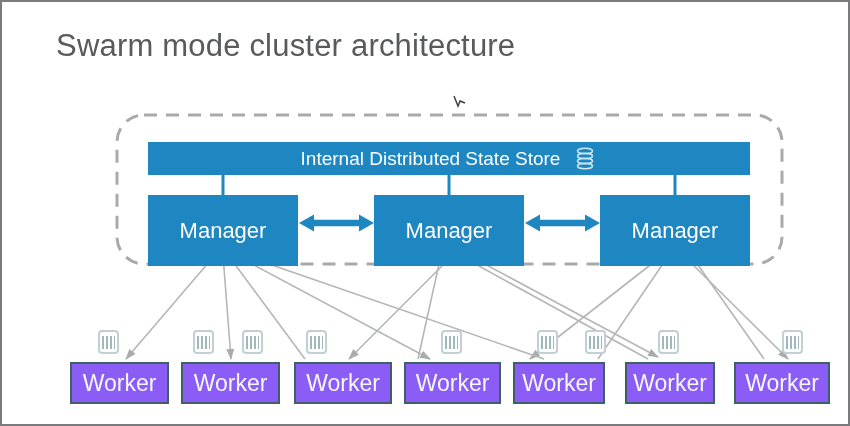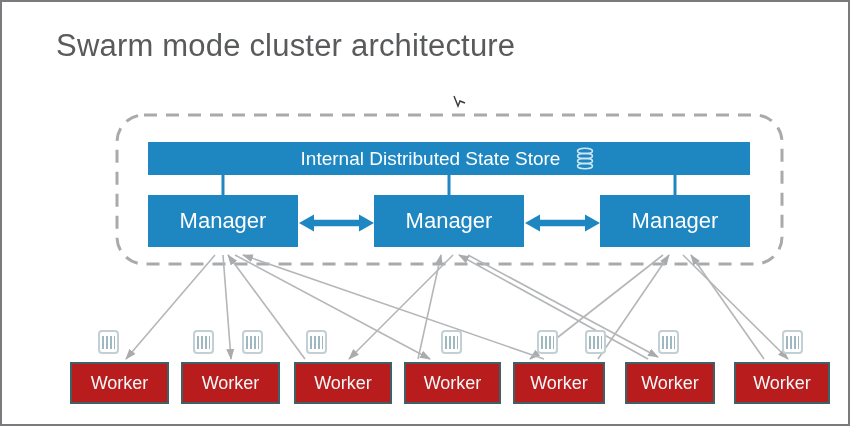--- a/index.html
+++ b/index.html
@@ -21,26 +21,26 @@
   svg.layer{position:absolute;left:0;top:0;}
   .node{
     position:absolute;display:flex;align-items:center;justify-content:center;
     box-sizing:border-box;color:#ffffff;white-space:nowrap;text-align:center;
   }
   .blue{background:#1e87c1;}
   .state-store{
     left:146px;top:140px;width:602px;height:33px;
     font-size:19px;gap:13px;
   }
-  .manager{top:193px;width:150px;height:52px;font-size:22px;}
+  .manager{top:193px;width:150px;height:71px;font-size:22px;}
   #m1{left:146px;} #m2{left:372px;} #m3{left:598px;}
   .worker{
     top:360px;height:42px;
-    background:#b91c1c;border:2px solid #3f6064;
-    font-size:18px;color:#f3f7f7;
+    background:#8b5cf6;border:2px solid #3f6064;
+    font-size:23px;color:#f3f7f7;
   }
   .cicon{
     position:absolute;top:328px;width:21px;height:24px;
     box-sizing:border-box;background:#ffffff;
     border:2px solid #c2cfd4;border-radius:4px;
     display:flex;align-items:center;justify-content:center;
   }
   .cicon .bars{
     width:13px;height:13px;
     background:repeating-linear-gradient(90deg,#9fb7bf 0 2px,transparent 2px 4px);

